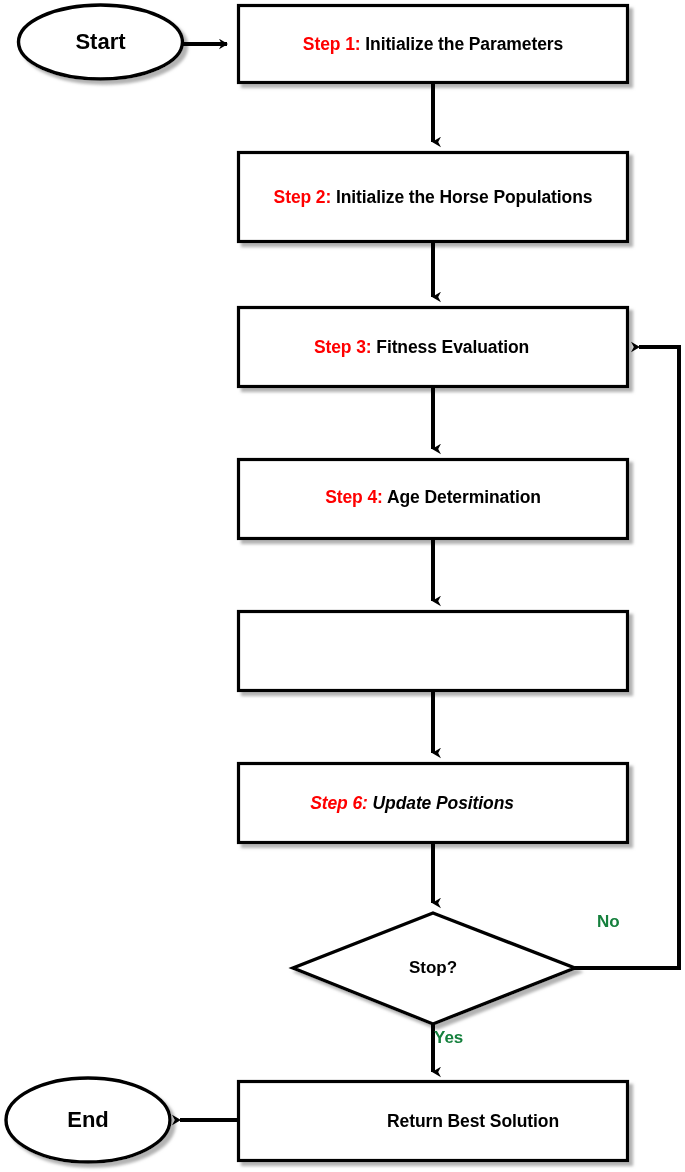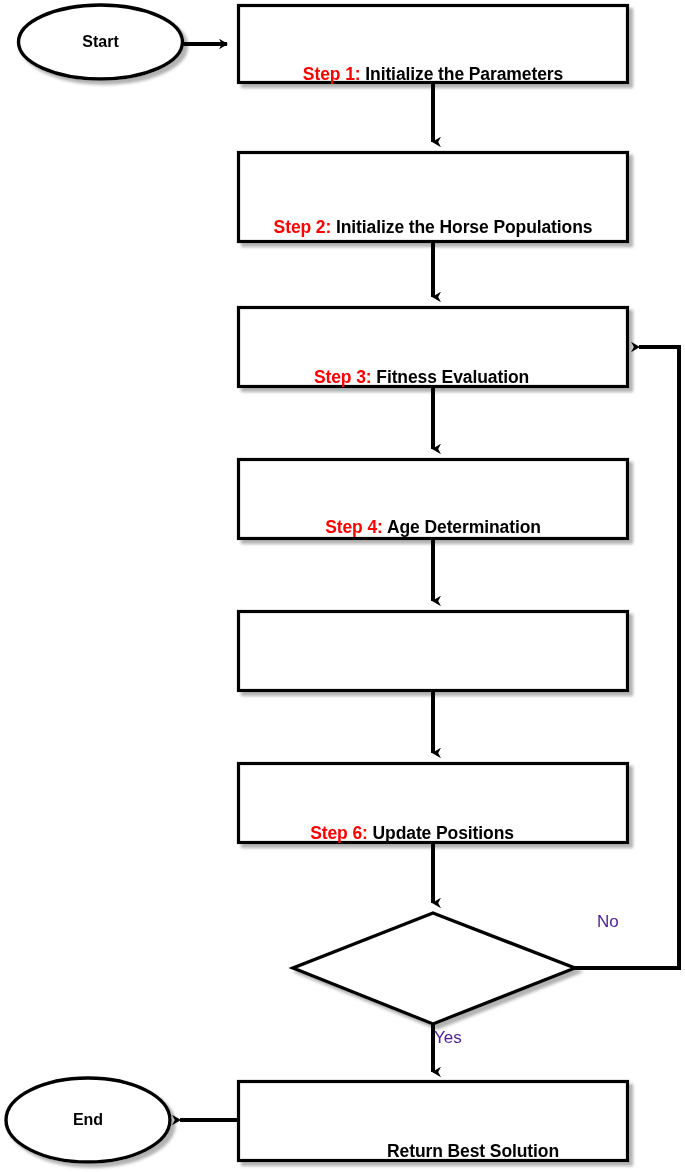--- a/index.html
+++ b/index.html
@@ -31,39 +31,38 @@
     justify-content: center;
     text-align: center;
     font-weight: bold;
     color: #000000;
     line-height: 1.18;
     pointer-events: none;
   }
   .process-label {
     font-size: 17.5px;
     letter-spacing: -0.1px;
-    margin-top: 30px;
   }
   .terminal-label {
-    font-size: 16px;
+    font-size: 22px;
   }
   .decision-label {
     font-size: 17px;
   }
   .step-tag {
     color: #ff0000;
   }
   .step-body {
     color: #000000;
   }
   .edge-label {
     position: absolute;
-    font-weight: normal;
+    font-weight: bold;
     font-size: 17px;
-    color: #4c1d95;
+    color: #15803d;
     pointer-events: none;
     white-space: nowrap;
   }
 </style>
 </head>
 <body>
 
 <div id="flowchart-root">
 
   <svg id="flow-svg" viewBox="0 0 685 1172" xmlns="http://www.w3.org/2000/svg">
@@ -145,26 +144,29 @@
     </span>
   </div>
 
   <div class="node-label process-label" style="left:238px; top:459px; width:390px; height:77px;">
     <span>
       <span class="step-tag">Step 4:</span><span class="step-body"> Age Determination</span>
     </span>
   </div>
 
 
-  <div class="node-label process-label" style="left:238px; top:763px; width:348px; height:80px;">
+  <div class="node-label process-label" style="left:238px; top:763px; width:348px; height:80px;font-style:italic;">
     <span>
       <span class="step-tag">Step 6:</span><span class="step-body"> Update Positions</span>
     </span>
   </div>
 
+  <div class="node-label decision-label" style="left:343px; top:946px; width:180px; height:44px;">
+    <span>Stop?</span>
+  </div>
 
   <div class="node-label process-label" style="left:238px; top:1081px; width:390px; height:80px;padding-left:40px;">
     <span>Return Best Solution</span>
   </div>
 
   <div class="node-label terminal-label" style="left:6px; top:1078px; width:164px; height:84px;align-items:center;">
     <span>End</span>
   </div>
 
   <div class="edge-label" style="left:597px; top:912px;">No</div>

